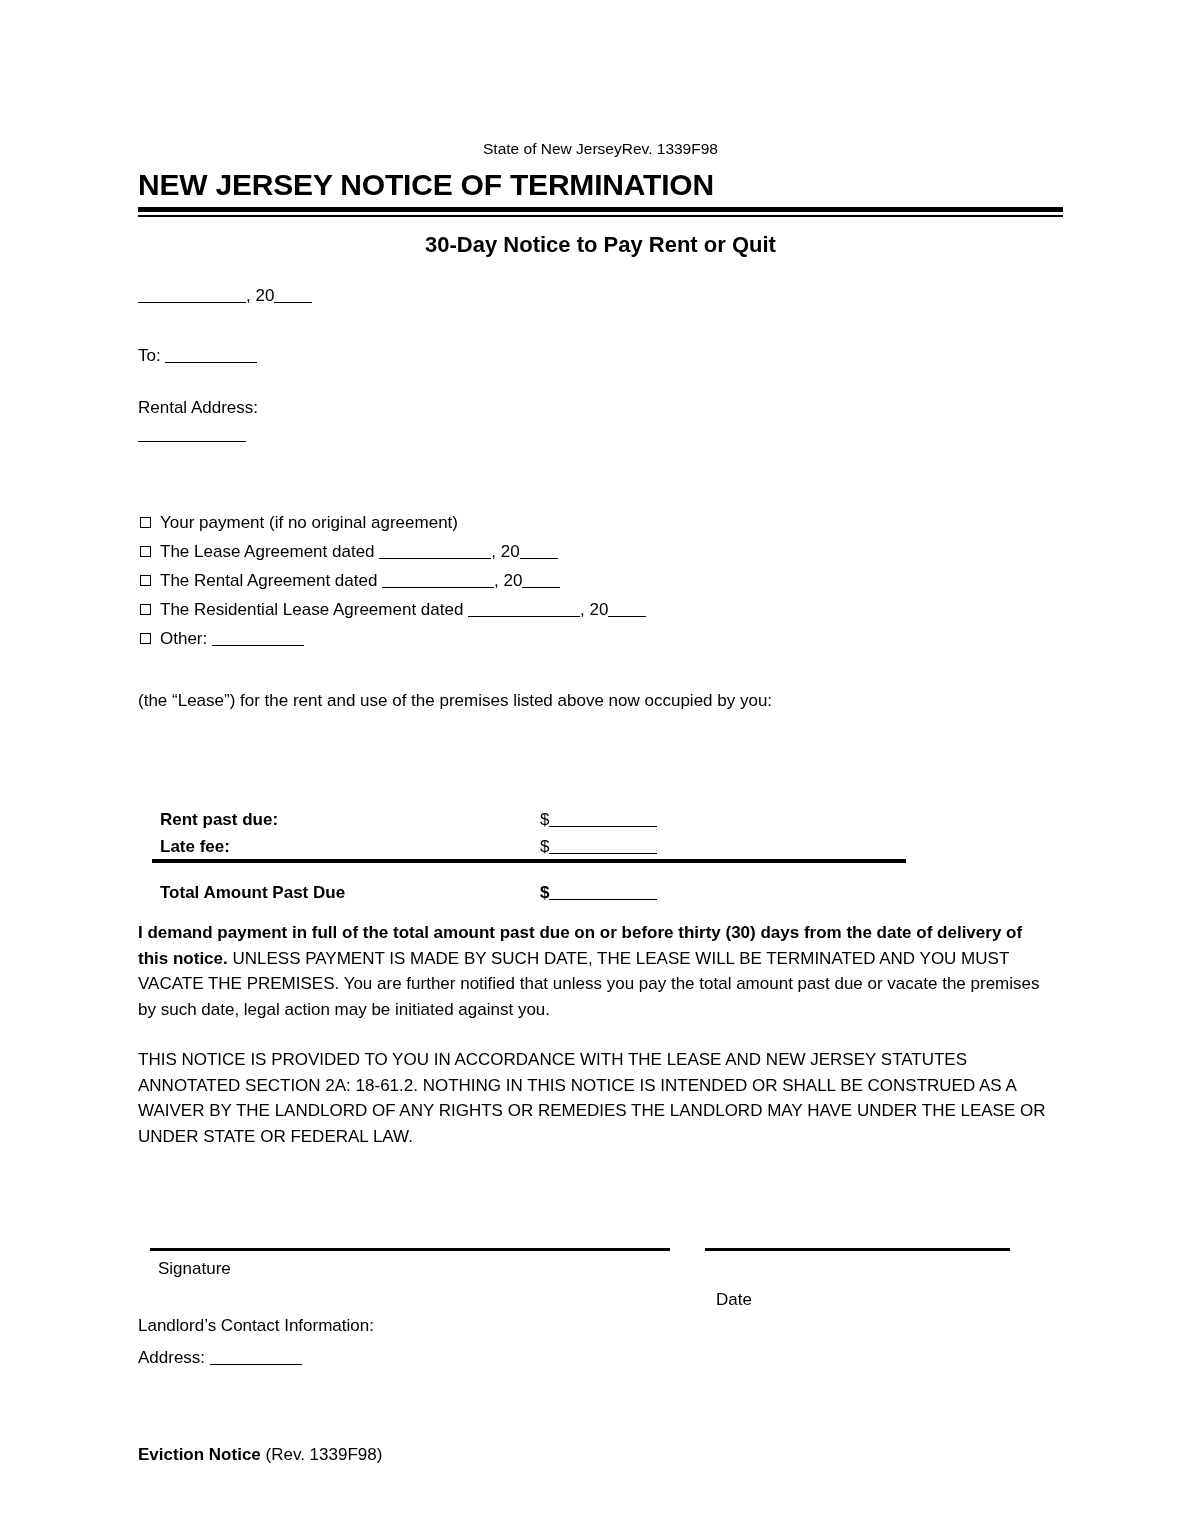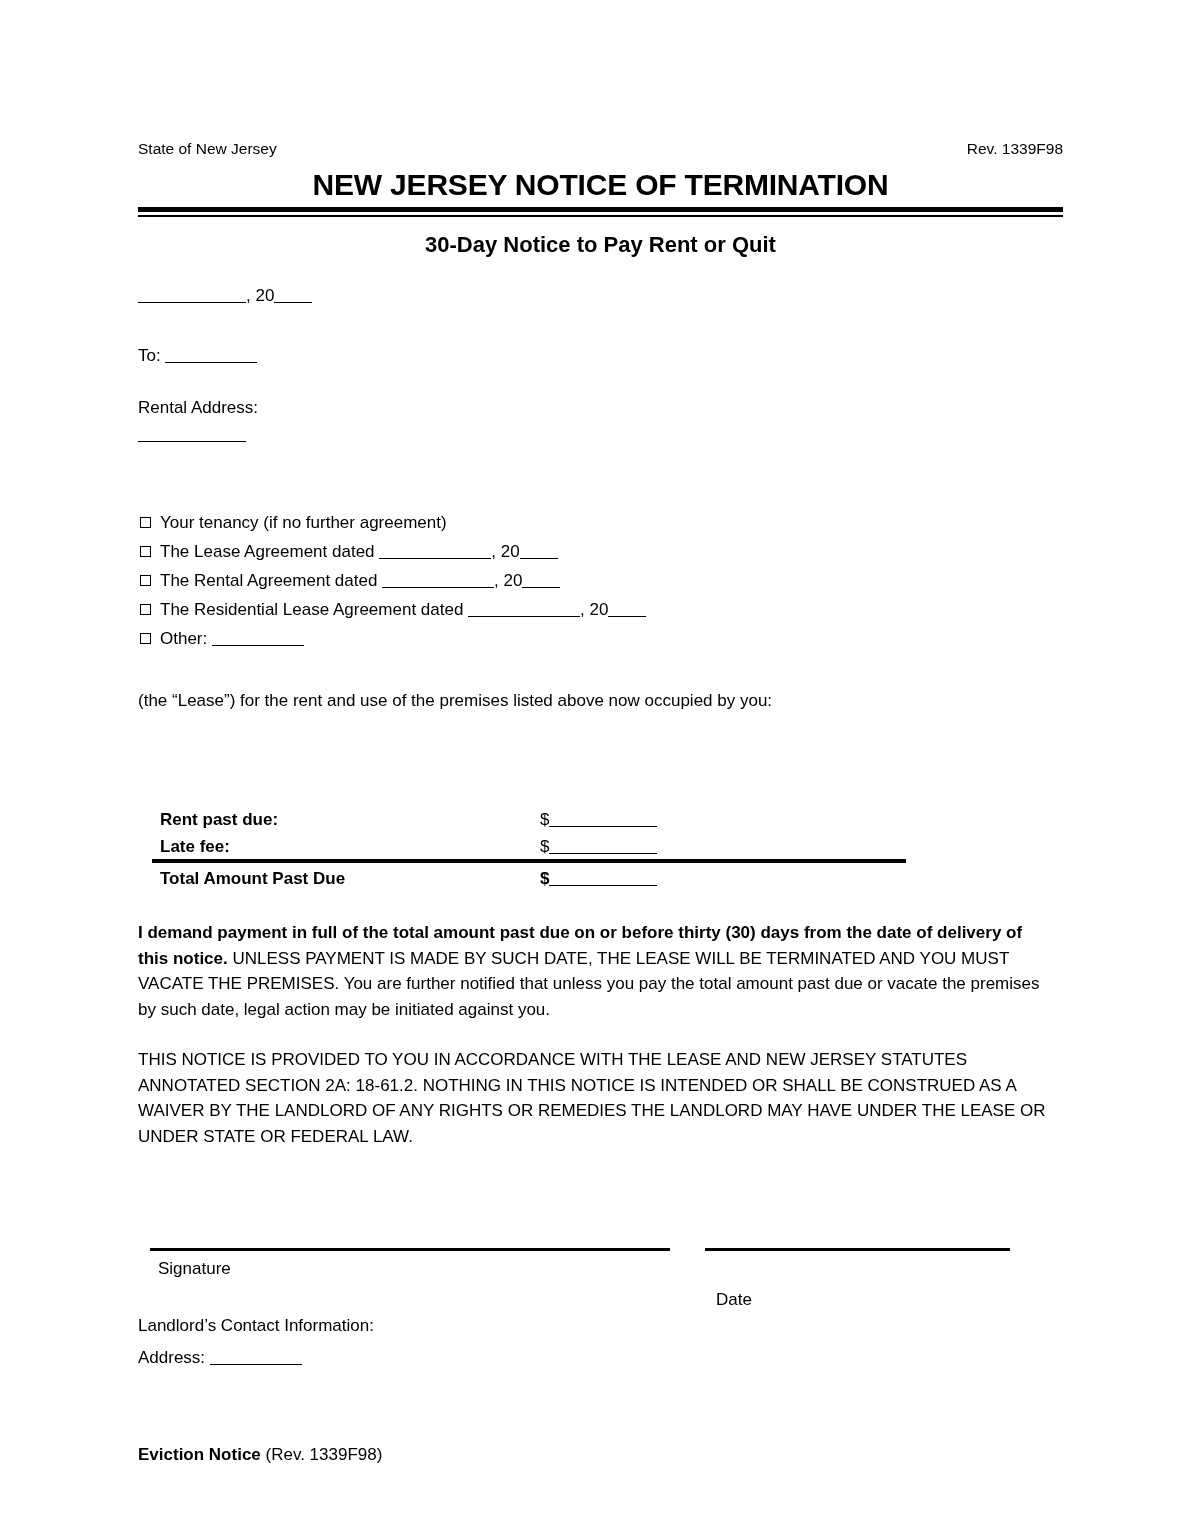--- a/index.html
+++ b/index.html
@@ -27,31 +27,31 @@
     height: 100%;
   }
 
   
   .hdr-row {
     position: absolute;
     top: 140px;
     left: 0;
     width: 925px;
     display: flex;
-    justify-content: space-between;
+    justify-content: center;
     align-items: baseline;
     font-size: 15.5px;
     line-height: 1.2;
   }
   .doc-title {
     position: absolute;
     top: 168px;
     left: 0;
     width: 925px;
-    text-align: center;
+    text-align: left;
     font-size: 30px;
     font-weight: bold;
     letter-spacing: -0.2px;
   }
   .rule-thick {
     position: absolute;
     left: 0;
     top: 207px;
     width: 925px;
     height: 5px;
@@ -139,21 +139,21 @@
   .amt-label { position: absolute; left: 22px; font-weight: bold; }
   .amt-value { position: absolute; left: 402px; }
   .amt-rule {
     position: absolute;
     left: 14px;
     top: 53px;
     width: 754px;
     height: 4px;
     background: #000;
   }
-  .amt-total { margin-top: 5px; }
+  .amt-total { margin-top: 19px; }
 
   
   .demand {
     position: absolute;
     top: 920px;
     left: 0;
     width: 915px;
     font-size: 17px;
     line-height: 25.5px;
   }
@@ -226,21 +226,21 @@
     </div>
 
     <div class="blk rental-lbl">Rental Address:</div>
     <div class="blk rental-fill">
       <span class="ul ul-l"></span>
     </div>
 
 
     <div class="checklist">
       <div class="chk-item">
-        <span class="box"></span><span>Your tenancy (if no further agreement)</span>
+        <span class="box"></span><span>Your payment (if no original agreement)</span>
       </div>
       <div class="chk-item">
         <span class="box"></span><span>The Lease Agreement dated</span>
         <span class="ul ul-xl"></span><span>, </span><span>20</span><span class="ul ul-s"></span>
       </div>
       <div class="chk-item">
         <span class="box"></span><span>The Rental Agreement dated</span>
         <span class="ul ul-xl"></span><span>, </span><span>20</span><span class="ul ul-s"></span>
       </div>
       <div class="chk-item">

